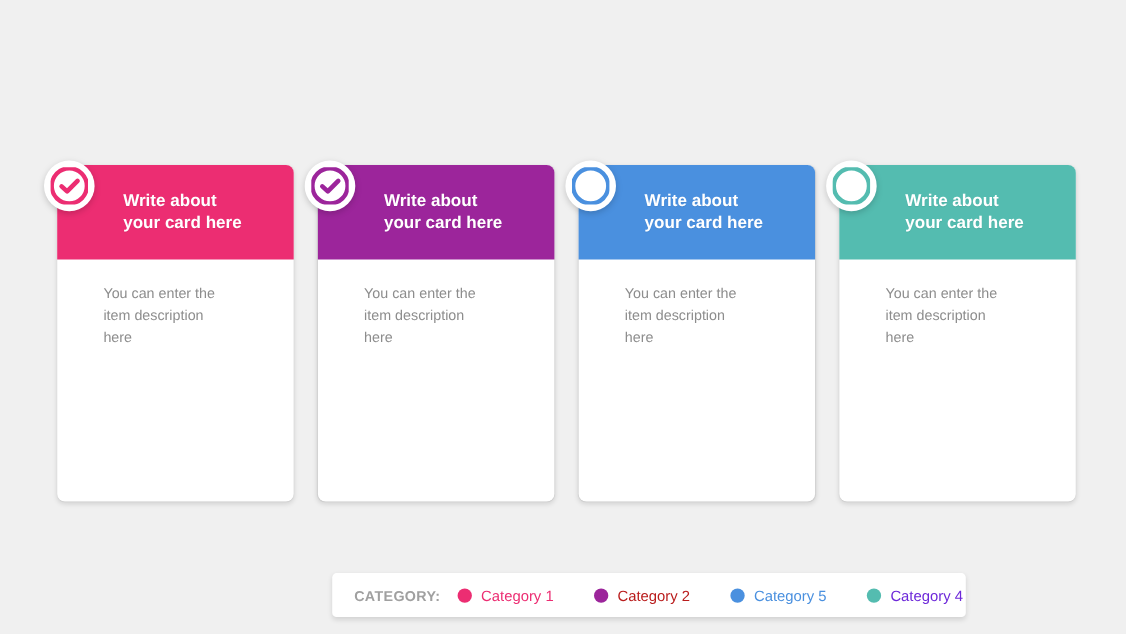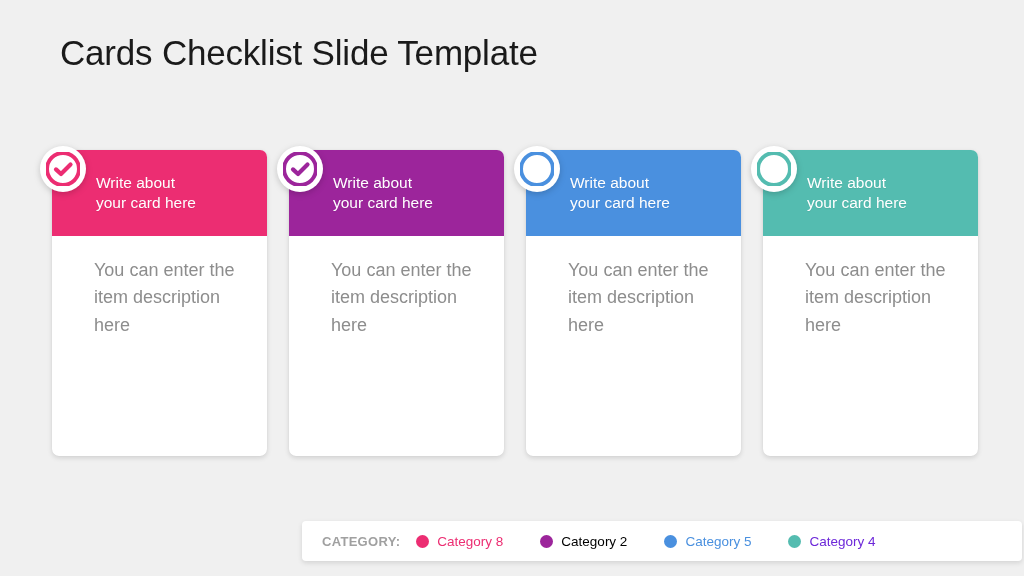--- a/index.html
+++ b/index.html
@@ -65,32 +65,33 @@
     border-radius: 7px 7px 0 0;
     display: flex;
     align-items: center;
     box-sizing: border-box;
     padding-left: 44px;
     padding-right: 10px;
   }
   .card-header-title {
     color: #ffffff;
     font-size: 15.5px;
-    font-weight: normal;
+    font-weight: bold;
     line-height: 1.32;
     white-space: pre-line;
     text-shadow: 0 1px 1px rgba(0,0,0,0.07);
+    margin-left: 16px;
   }
   .card-body {
     flex: 1;
     padding: 21px 24px 0 42px;
   }
   .card-desc {
     color: #8d8d8d;
-    font-size: 18px;
+    font-size: 13px;
     line-height: 1.52;
     white-space: pre-line;
   }
 
   
   .badge {
     position: absolute;
     left: -12px;
     top: -4px;
     width: 46px;
@@ -105,21 +106,21 @@
   }
   .badge svg {
     display: block;
   }
 
   
   .legend {
     position: absolute;
     left: 302px;
     top: 521px;
-    width: 720px;
+    width: 576px;
     height: 40px;
     background: #ffffff;
     border-radius: 4px;
     box-shadow: 0 2px 5px rgba(0,0,0,0.12);
     display: flex;
     align-items: center;
     padding-left: 20px;
     box-sizing: border-box;
   }
   .legend-label {
@@ -145,21 +146,20 @@
   }
   .legend-text {
     font-size: 13.5px;
   }
 </style>
 </head>
 <body style="background: rgb(240, 240, 240);">
 
 <div class="slide">
 
-  <div class="title">Cards Checklist Slide Template</div>
 
   <div class="cards">
 
     <div class="card">
       <div class="card-header" style="background: rgb(236, 45, 114);">
         <div class="badge" style="border: 0px;">
           <svg width="34" height="34" viewBox="0 0 34 34" aria-hidden="true">
             <circle cx="17" cy="17" r="16" fill="none" stroke="#ec2d72" stroke-width="4"></circle>
             <path d="M10 17.4 L15 22 L24.5 12.4" fill="none" stroke="#ec2d72" stroke-width="4.2" stroke-linecap="round" stroke-linejoin="round"></path>
           </svg>
@@ -226,26 +226,26 @@
       </div>
     </div>
 
   </div>
 
   <div class="legend">
     <div class="legend-label">CATEGORY:</div>
 
     <div class="legend-item">
       <span class="legend-dot" style="background: rgb(236, 45, 114);"></span>
-      <span class="legend-text" style="color: rgb(236, 45, 114);">Category 8</span>
+      <span class="legend-text" style="color: rgb(236, 45, 114);">Category 1</span>
     </div>
 
     <div class="legend-item">
       <span class="legend-dot" style="background: rgb(156, 37, 155);"></span>
-      <span class="legend-text" style="color: #000000;">Category 2</span>
+      <span class="legend-text" style="color: #b91c1c;">Category 2</span>
     </div>
 
     <div class="legend-item">
       <span class="legend-dot" style="background: rgb(74, 144, 223);"></span>
       <span class="legend-text" style="color: rgb(74, 144, 223);">Category 5</span>
     </div>
 
     <div class="legend-item">
       <span class="legend-dot" style="background: rgb(84, 188, 176);"></span>
       <span class="legend-text" style="color: #6d28d9;">Category 4</span>

